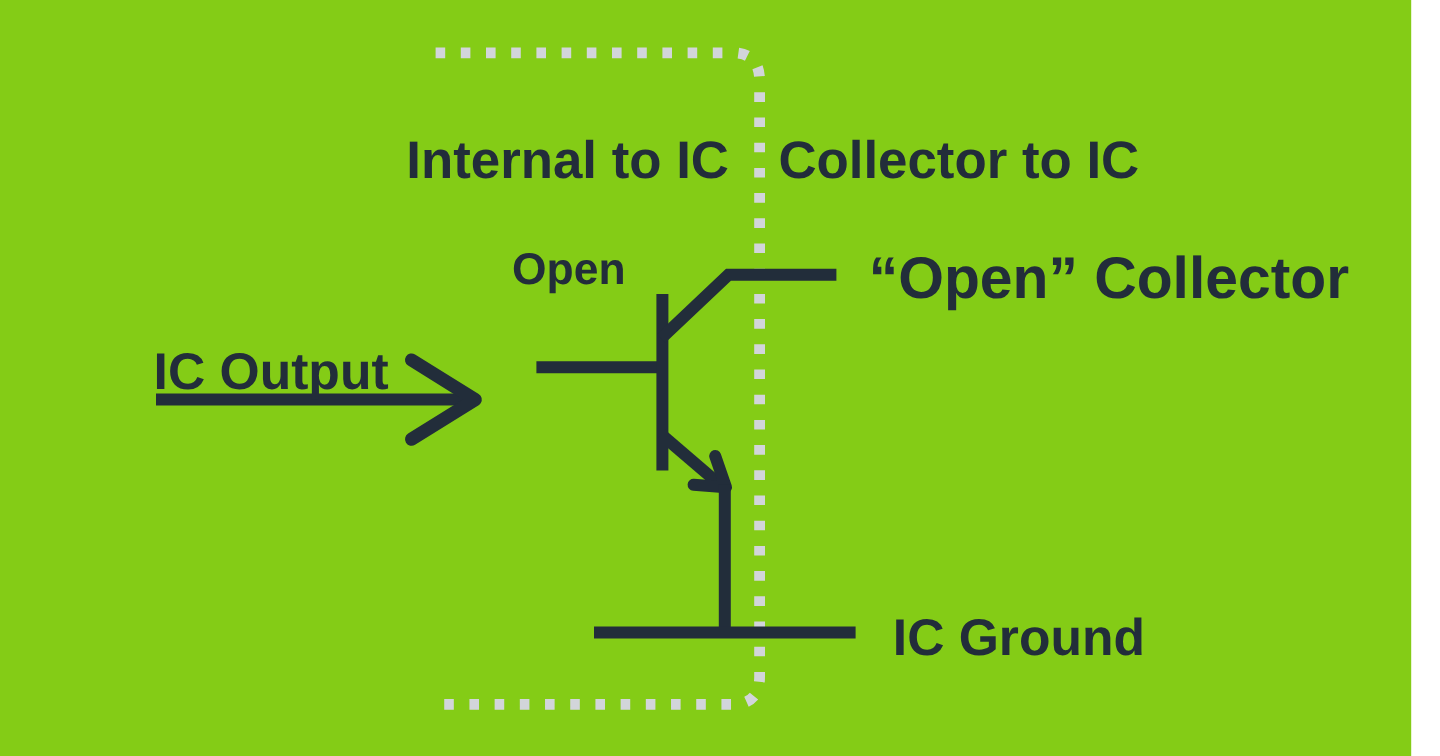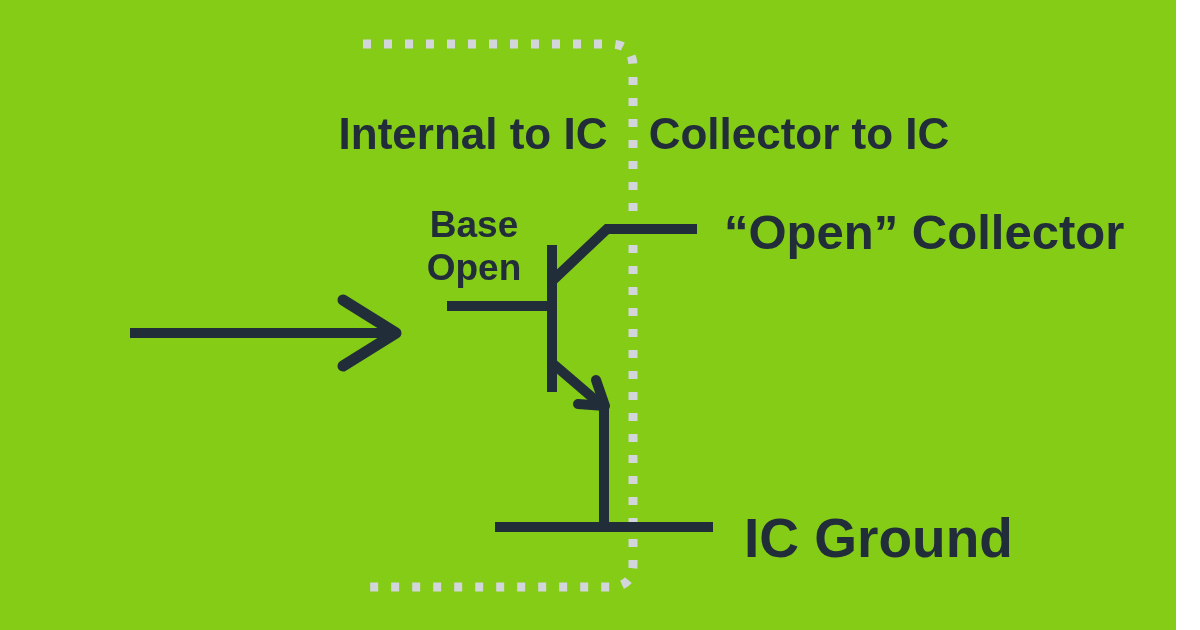--- a/index.html
+++ b/index.html
@@ -27,21 +27,21 @@
     line-height: 1;
     white-space: nowrap;
   }
   .heading { font-size: 44px; }
   .heading.internal { left: 473px; top: 112px; transform: translateX(-50%); }
   .heading.external { left: 799px; top: 112px; transform: translateX(-50%); }
   .ic-output   { left: 128px; top: 289px; font-size: 43px; }
   .base-input  { left: 474px; top: 203px; transform: translateX(-50%);
                  font-size: 37px; line-height: 43px; text-align: center; }
   .open-collector { left: 724px; top: 208px; font-size: 49px; }
-  .ic-ground      { left: 744px; top: 511px; font-size: 55px; }
+  .ic-ground      { left: 744px; top: 511px; font-size: 43px; }
 </style>
 </head>
 <body>
 
 <div class="canvas">
 
   <svg class="schematic" width="1200" height="630" viewBox="0 0 1200 630">
 
     <path d="M 363 44 H 610 Q 633 44 633 67 V 564 Q 633 587 610 587 H 363" fill="none" stroke-width="9" stroke-dasharray="8 13" stroke="#d2d5da"></path>
 
@@ -61,23 +61,23 @@
 
     <path d="M 604 404 V 524" fill="none" stroke-width="10" stroke="#222d3a"></path>
 
     <path d="M 495 527 H 713" fill="none" stroke-width="10" stroke="#222d3a"></path>
   </svg>
 
   <div class="label heading internal">Internal to IC</div>
 
   <div class="label heading external">Collector to IC</div>
 
+  <div class="label ic-output">IC Output</div>
 
   <div class="label base-input">
-    <div>Base</div>
     <div>Open</div>
   </div>
 
   <div class="label open-collector">“Open” Collector</div>
 
   <div class="label ic-ground">IC Ground</div>
 
 </div>
 
 </body></html>

